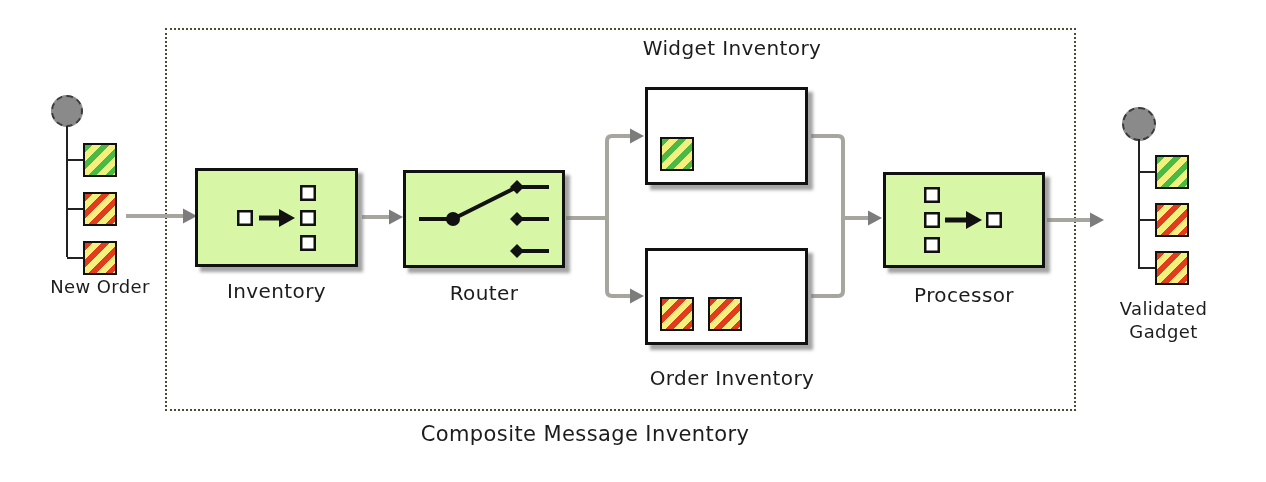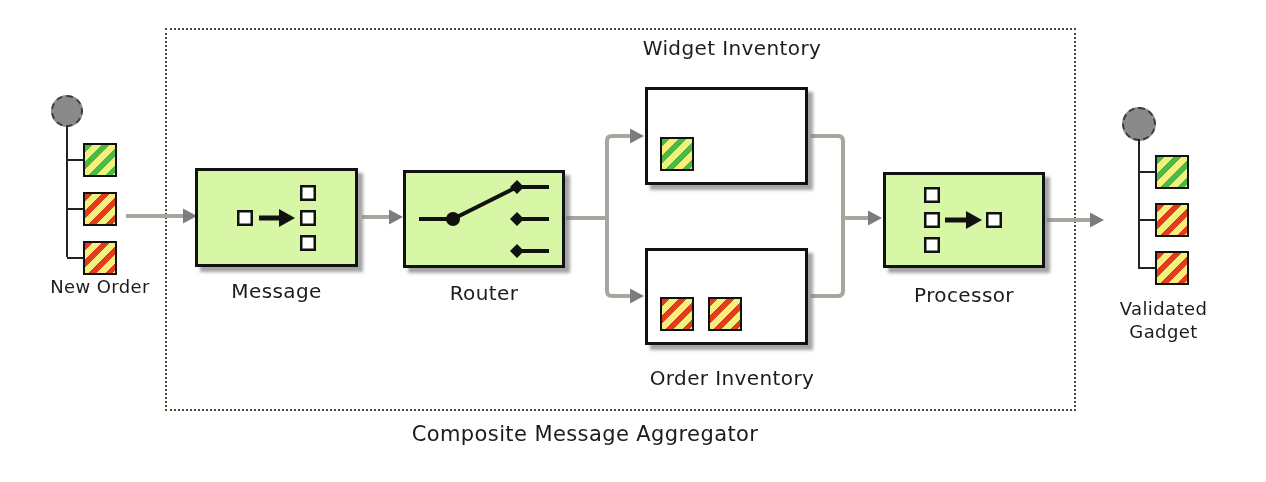--- a/index.html
+++ b/index.html
@@ -86,21 +86,21 @@
   <div class="pbox green" style="left:195px;top:168px;width:163px;height:99px">
     <svg class="icon" width="80" height="66" viewBox="0 0 80 66">
       <rect class="sq" x="1.25" y="26.25" width="13.5" height="13.5"></rect>
       <line class="thk" x1="22" y1="33" x2="42" y2="33"></line>
       <polygon class="blk" points="58,33 42,24 42,42"></polygon>
       <rect class="sq" x="64.25" y="1.25" width="13.5" height="13.5"></rect>
       <rect class="sq" x="64.25" y="26.25" width="13.5" height="13.5"></rect>
       <rect class="sq" x="64.25" y="51.25" width="13.5" height="13.5"></rect>
     </svg>
   </div>
-  <div class="label" style="left:195px;top:279px;width:163px">Message</div>
+  <div class="label" style="left:195px;top:279px;width:163px">Inventory</div>
 
   <div class="pbox green" style="left:403px;top:170px;width:162px;height:98px">
     <svg class="icon" width="132" height="78" viewBox="0 0 132 78">
       <line class="ln" x1="1" y1="39" x2="35" y2="39"></line>
       <circle class="blk" cx="35" cy="39" r="7"></circle>
       <line class="ln" x1="35" y1="39" x2="99" y2="7"></line>
       <polygon class="blk" points="92,7 99,0 106,7 99,14"></polygon>
       <line class="ln" x1="99" y1="7" x2="131" y2="7"></line>
       <polygon class="blk" points="92,39 99,32 106,39 99,46"></polygon>
       <line class="ln" x1="99" y1="39" x2="131" y2="39"></line>
@@ -139,15 +139,15 @@
 
   <div class="ep-circle" style="left:1122px;top:107px;width:34px;height:34px"></div>
   <div class="ep-vline" style="left:1138px;top:139px;height:130px"></div>
   <div class="ep-msgs" style="left:1155px;top:155px;gap:14px">
       <span class="msg msg-green"></span>
       <span class="msg msg-red"></span>
       <span class="msg msg-red"></span>
     </div>
   <div class="label ep-label wrap" style="left:1101px;top:298px;width:125px">Validated Gadget</div>
 
-  <div class="label title" style="left:235px;top:421px;width:700px">Composite Message Aggregator</div>
+  <div class="label title" style="left:235px;top:421px;width:700px">Composite Message Inventory</div>
 
 </div>
 
 </body></html>

